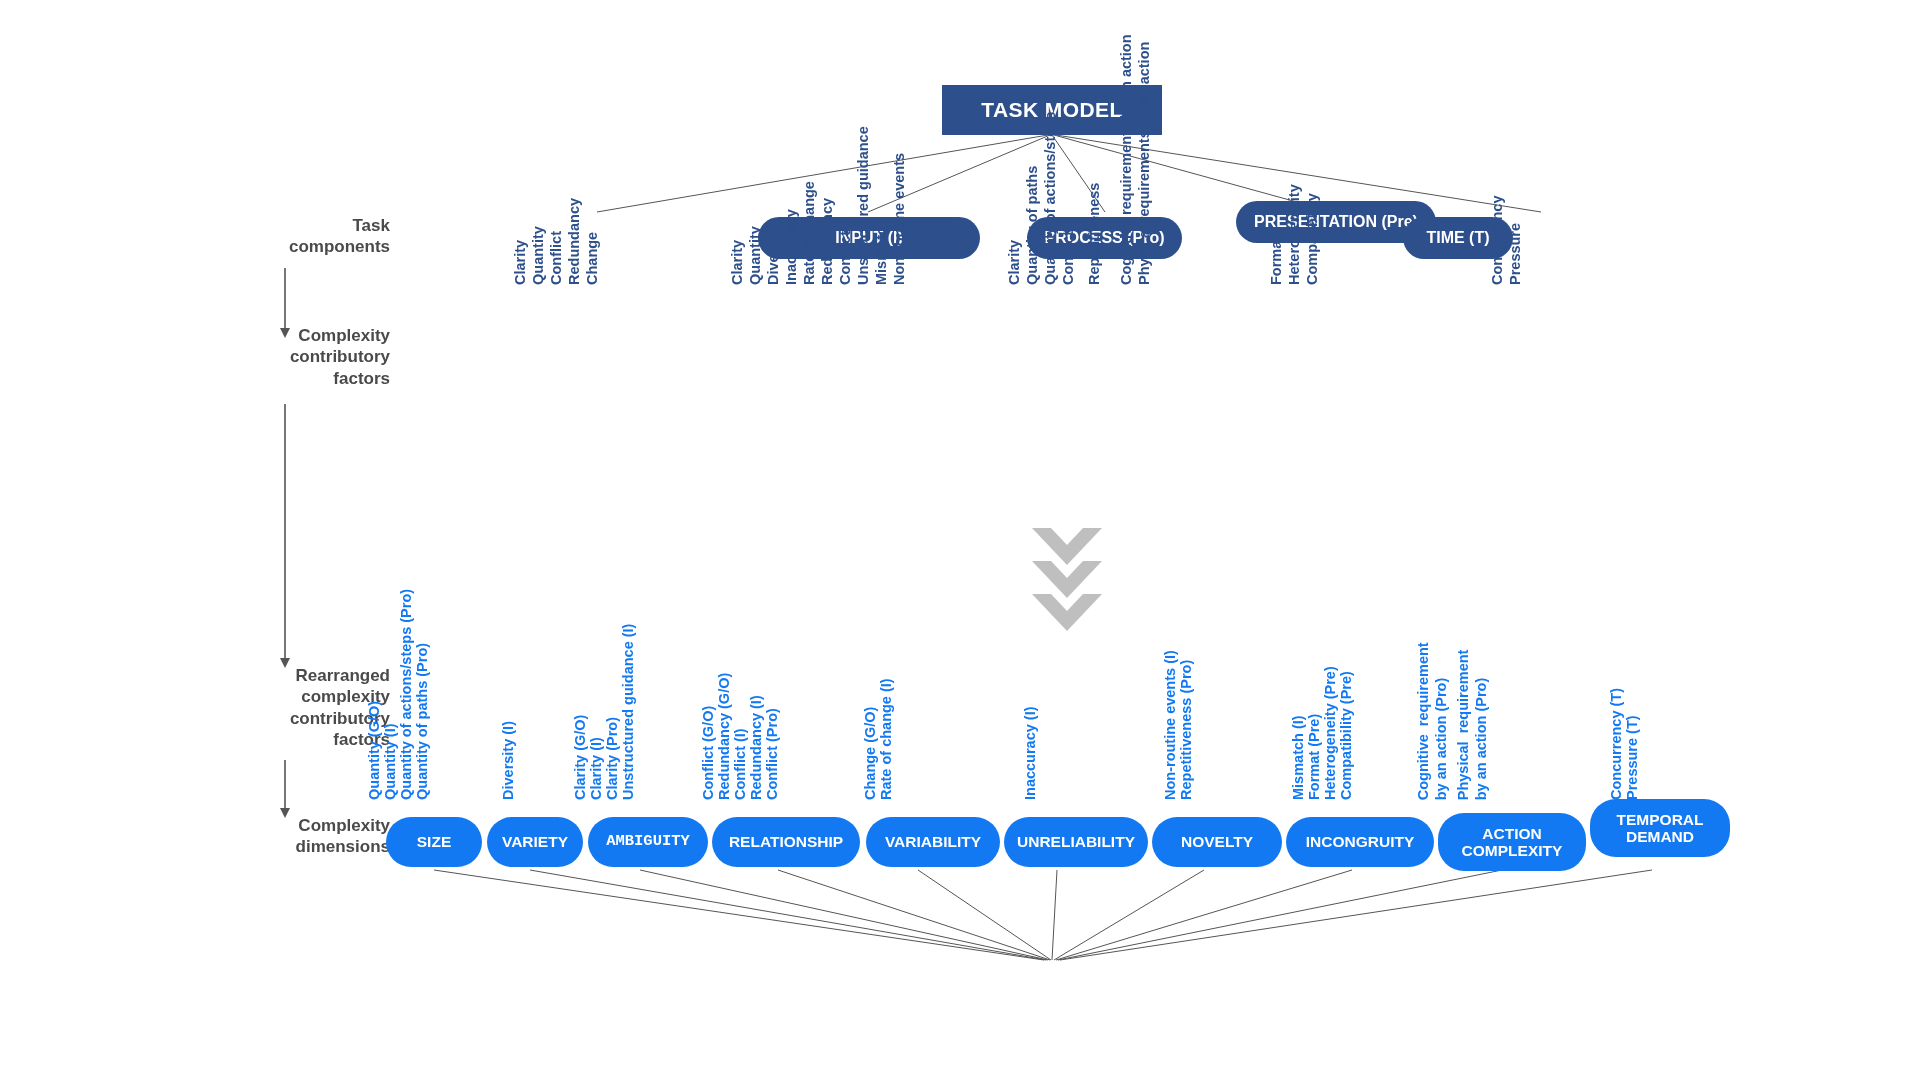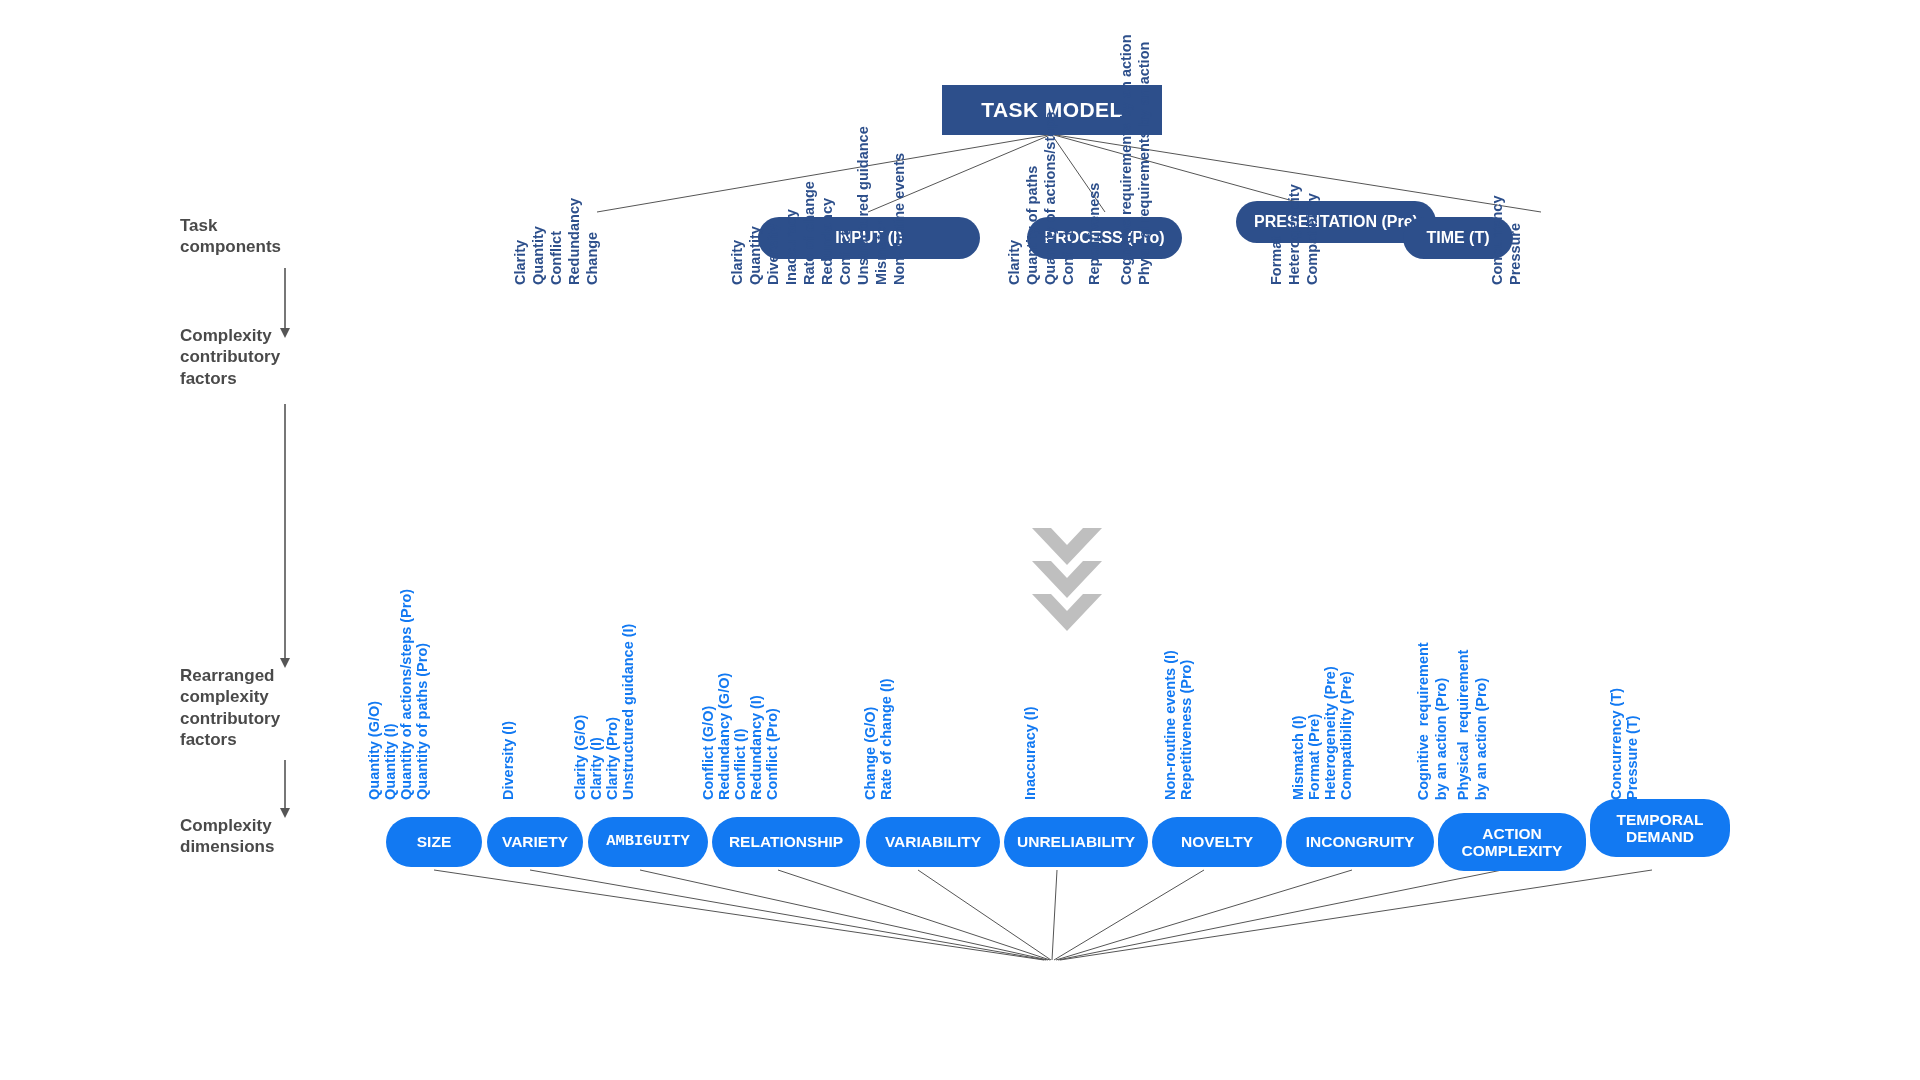--- a/index.html
+++ b/index.html
@@ -20,21 +20,21 @@
   .vgroup{position:absolute;}
   .vtext{position:absolute;bottom:0;transform-origin:left bottom;
          transform:rotate(-90deg);white-space:nowrap;font-weight:bold;
          font-size:14.5px;color:#2d4f8b;}
   .vtext2{position:absolute;bottom:0;transform-origin:left bottom;
           transform:rotate(-90deg);white-space:nowrap;font-weight:bold;
           font-size:14.5px;color:#1279f2;}
   .vtext2.two-line{white-space:pre;line-height:1.25;}
 
   
-  .axis-label{position:absolute;text-align:left;color:#4a4a4a;
+  .axis-label{position:absolute;text-align:right;color:#4a4a4a;
               font-weight:bold;font-size:17px;line-height:1.25;width:210px;}
 </style>
 </head>
 <body>
 
 <div id="canvas">
 
   <svg class="lines" viewBox="0 0 1920 1080">
     <g stroke="#555555" stroke-width="1" fill="none">
 

